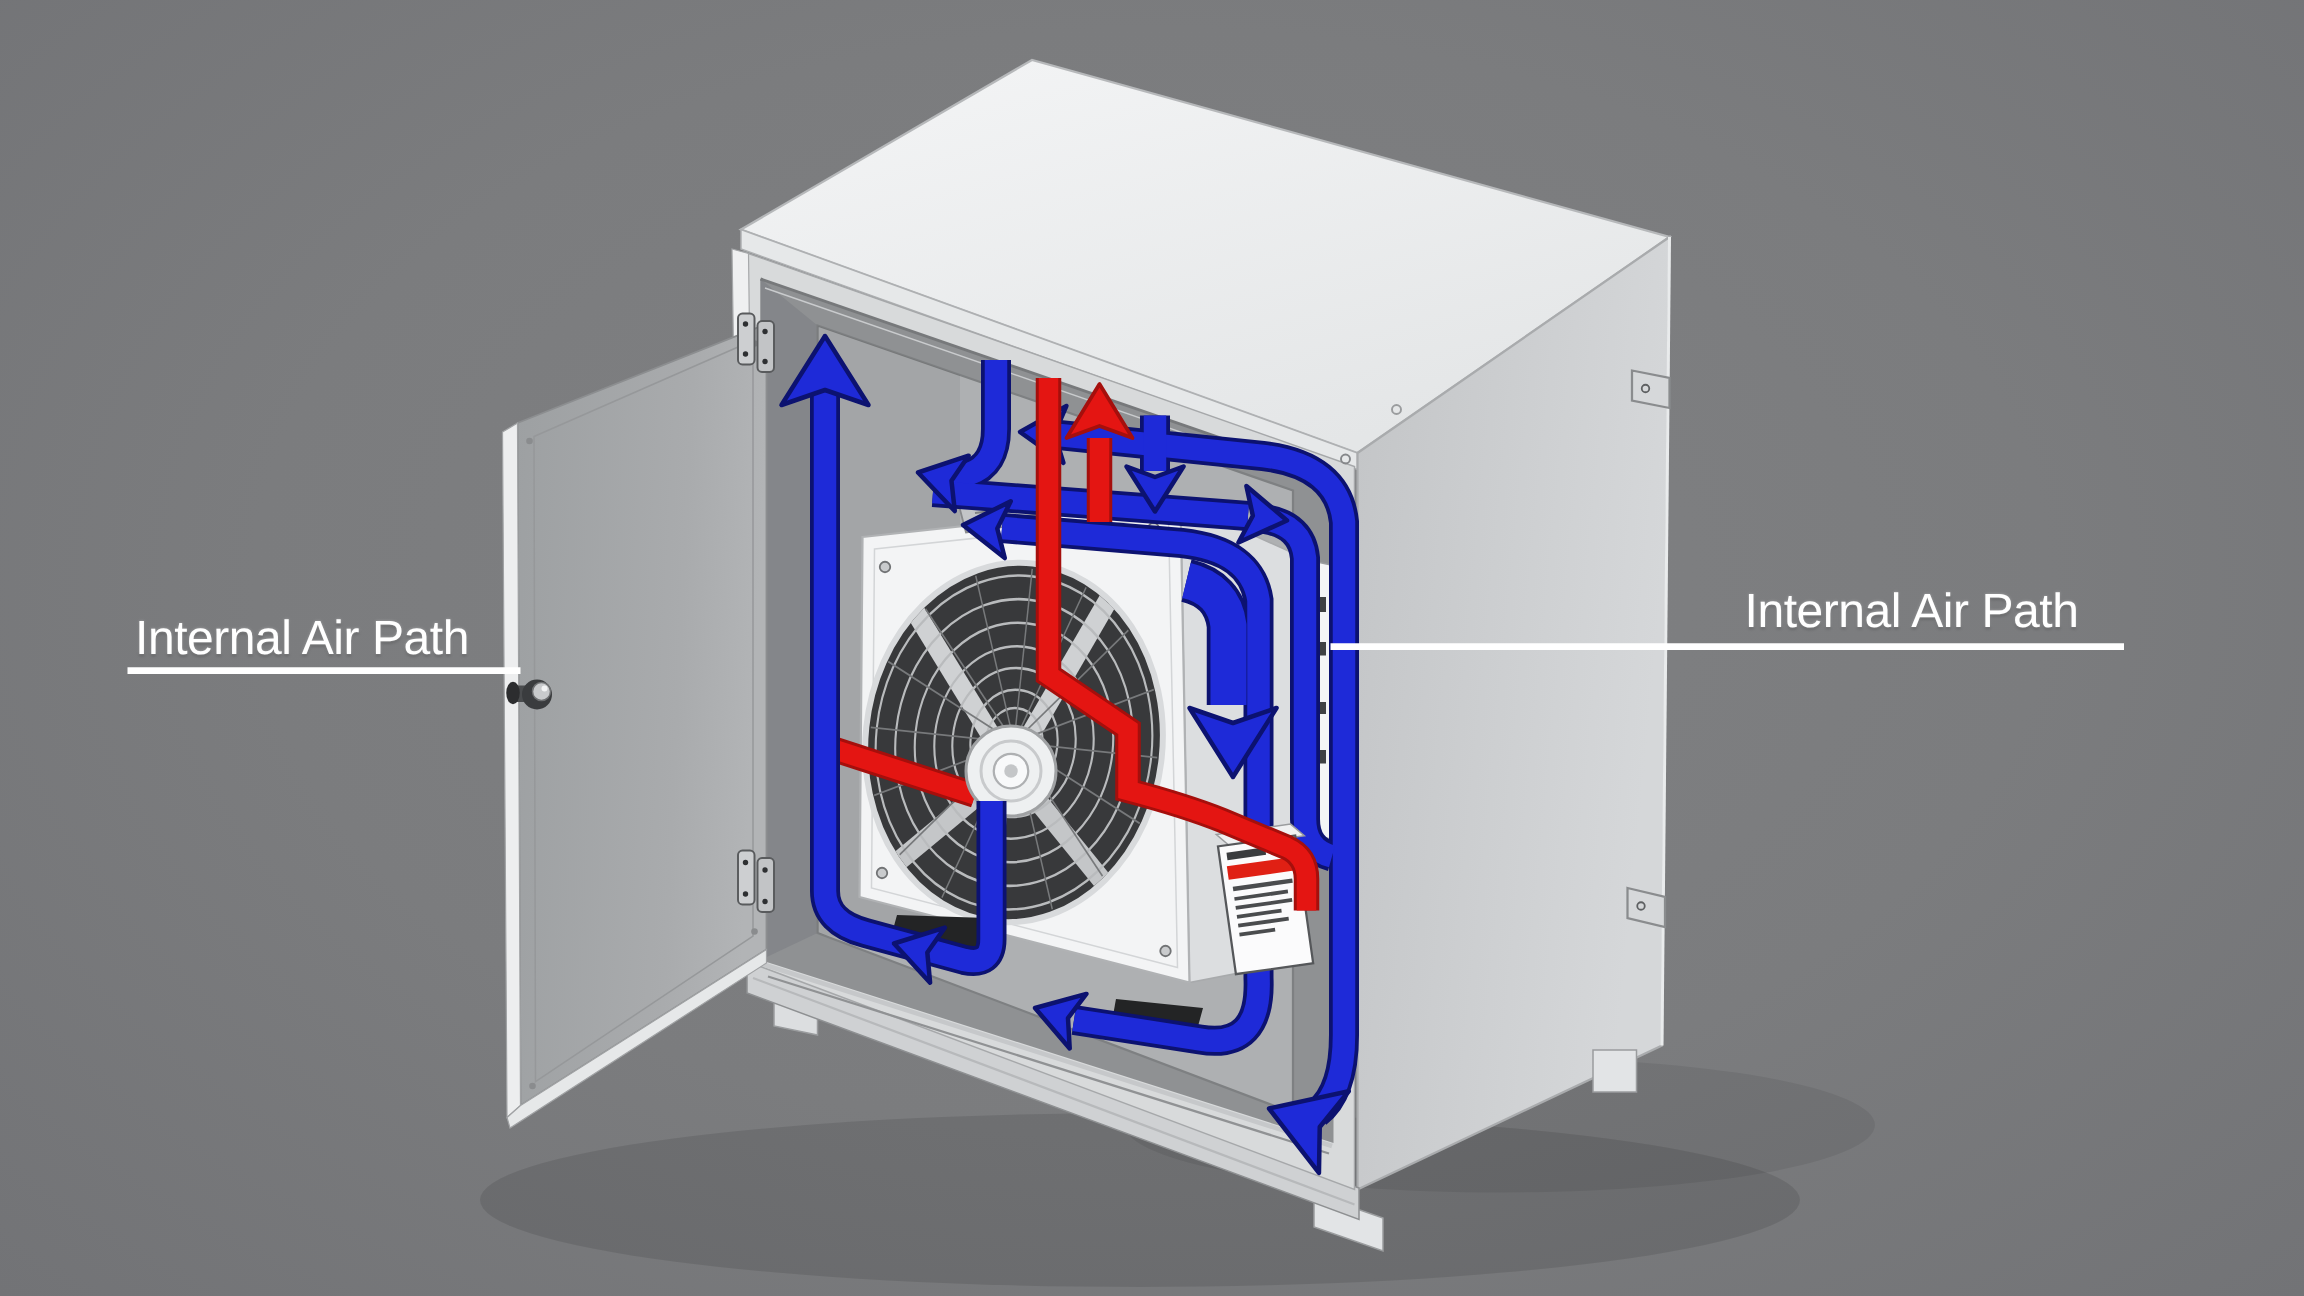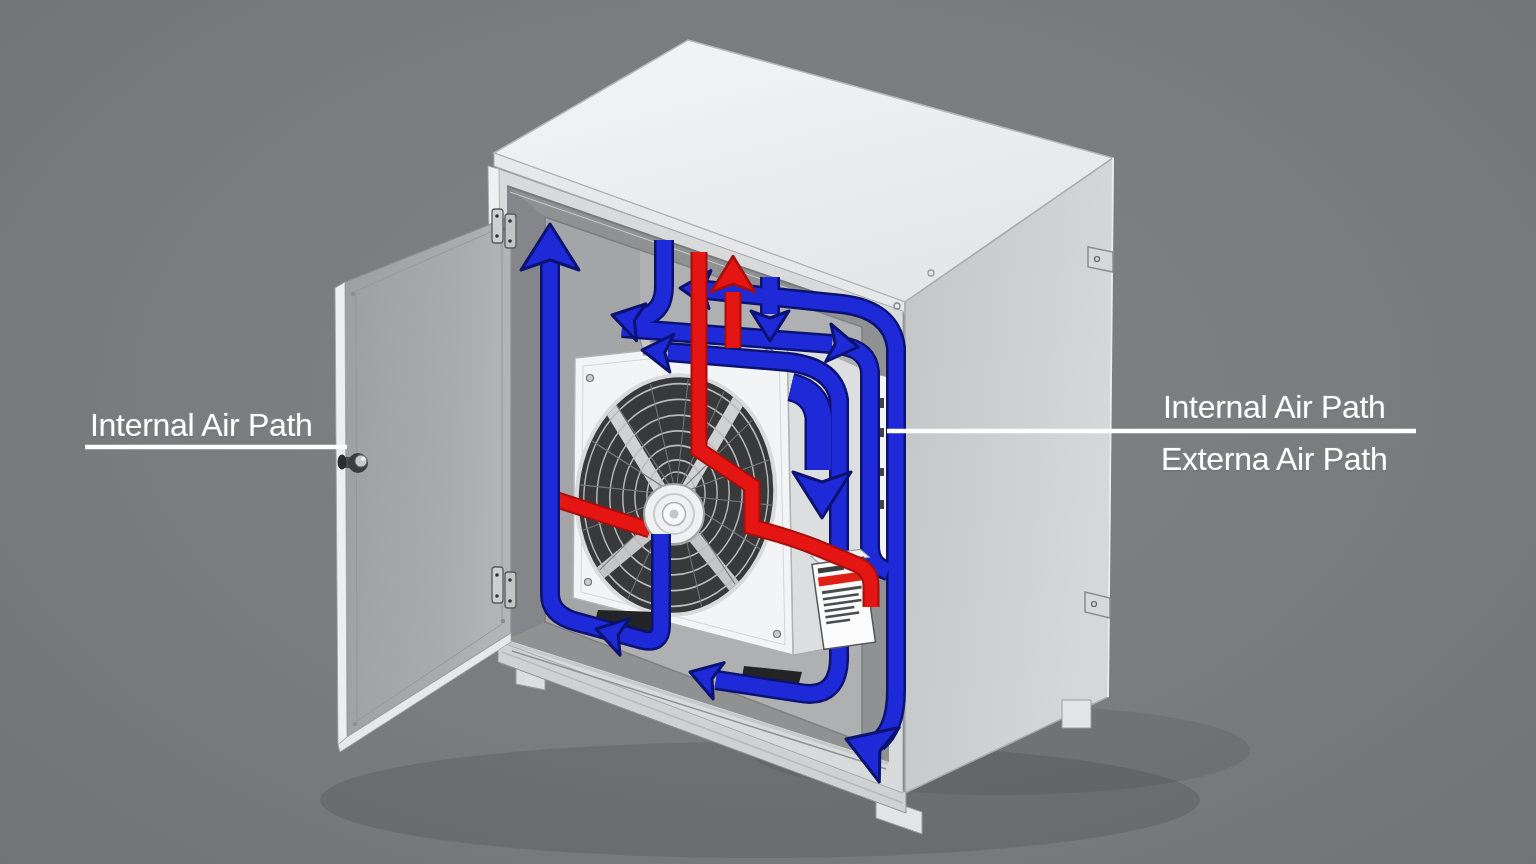--- a/index.html
+++ b/index.html
@@ -265,14 +265,13 @@
   </g>
 
   <g stroke-linecap="butt" stroke="#ffffff">
     <line x1="85" y1="447" x2="347" y2="447" stroke-width="4.5"></line>
     <line x1="887" y1="431" x2="1416" y2="431" stroke-width="4.5"></line>
   </g>
 </svg>
 
   <div class="flow-label" style="left:90px;top:407px;">Internal Air Path</div>
   <div class="flow-label" style="left:1163px;top:389px;">Internal Air Path</div>
-  <div class="flow-label" style="left:1161px;top:441px;">Externa Air Path</div>
 </div>
 
 </body></html>

